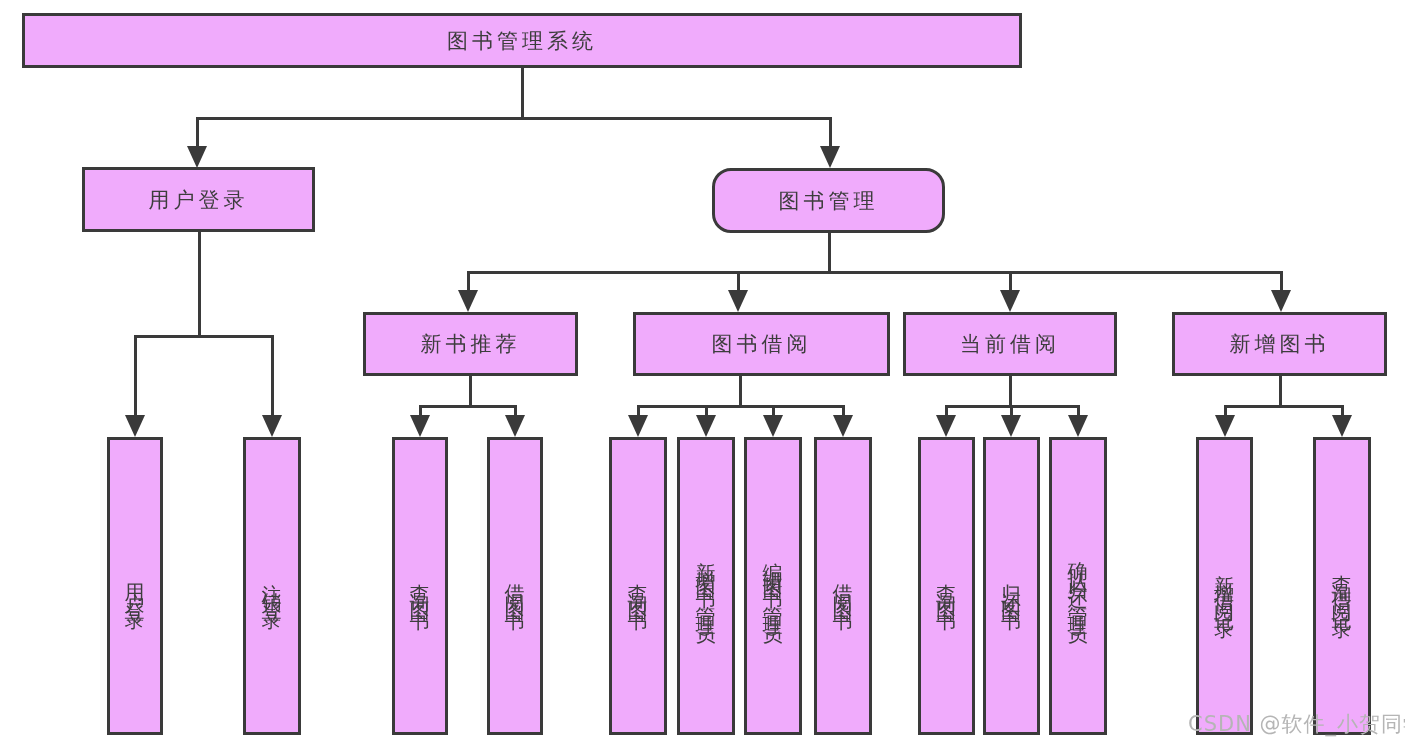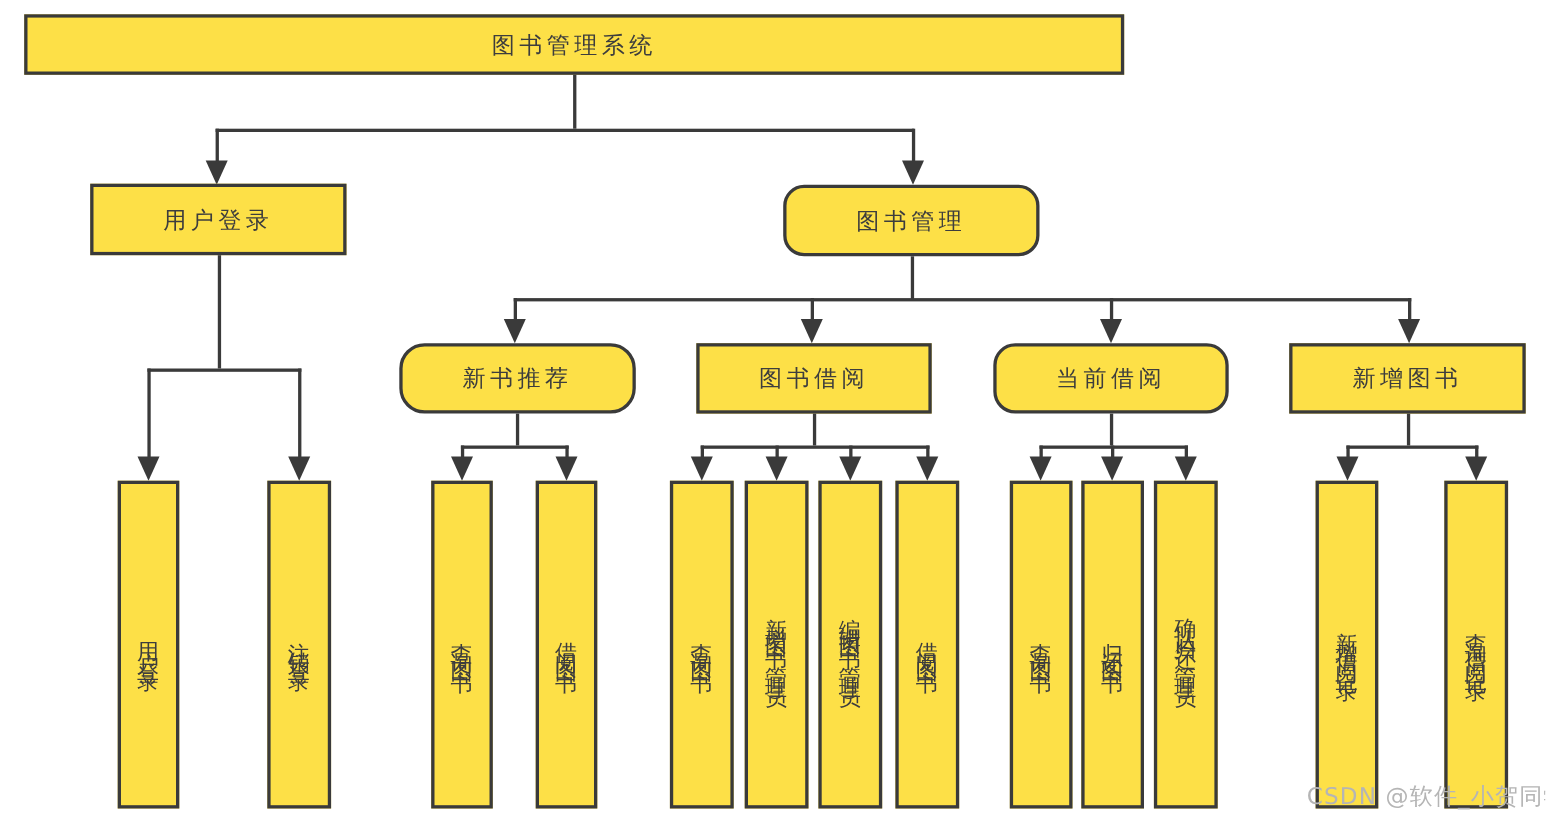--- a/index.html
+++ b/index.html
@@ -8,21 +8,21 @@
     width: 1405px;
     height: 747px;
     background: #ffffff;
     font-family: "DejaVu Sans", "Liberation Sans", sans-serif;
     overflow: hidden;
   }
   .box {
     position: absolute;
     box-sizing: border-box;
     border: 3px solid #3a3a3a;
-    background: #fde047;
+    background: #f0abfc;
     color: #3d3d3d;
     display: flex;
     align-items: center;
     justify-content: center;
   }
   .hbox {
     font-size: 21px;
     letter-spacing: 4px;
     white-space: nowrap;
   }
@@ -89,23 +89,23 @@
   <div class="hl" style="left:467px; top:271px; width:816px;"></div>
   <div class="vl" style="left:467px; top:271px; height:25px;"></div>
   <div class="arr" style="left:458px; top:290px;"></div>
   <div class="vl" style="left:737px; top:271px; height:25px;"></div>
   <div class="arr" style="left:728px; top:290px;"></div>
   <div class="vl" style="left:1009px; top:271px; height:25px;"></div>
   <div class="arr" style="left:1000px; top:290px;"></div>
   <div class="vl" style="left:1280px; top:271px; height:25px;"></div>
   <div class="arr" style="left:1271px; top:290px;"></div>
 
-  <div class="box hbox" style="left:363px; top:312px; width:215px; height:64px;border-radius:23px;">新书推荐</div>
-  <div class="box hbox" style="left:633px; top:312px; width:214px; height:64px;">图书借阅</div>
-  <div class="box hbox" style="left:903px; top:312px; width:214px; height:64px;border-radius:20px;">当前借阅</div>
+  <div class="box hbox" style="left:363px; top:312px; width:215px; height:64px;">新书推荐</div>
+  <div class="box hbox" style="left:633px; top:312px; width:257px; height:64px;">图书借阅</div>
+  <div class="box hbox" style="left:903px; top:312px; width:214px; height:64px;">当前借阅</div>
   <div class="box hbox" style="left:1172px; top:312px; width:215px; height:64px;">新增图书</div>
 
   <div class="vl" style="left:469px; top:376px; height:29px;"></div>
   <div class="hl" style="left:419px; top:405px; width:98px;"></div>
   <div class="vl" style="left:419px; top:405px; height:16px;"></div>
   <div class="arr" style="left:410px; top:415px;"></div>
   <div class="vl" style="left:514px; top:405px; height:16px;"></div>
   <div class="arr" style="left:505px; top:415px;"></div>
 
   <div class="vl" style="left:739px; top:376px; height:29px;"></div>

